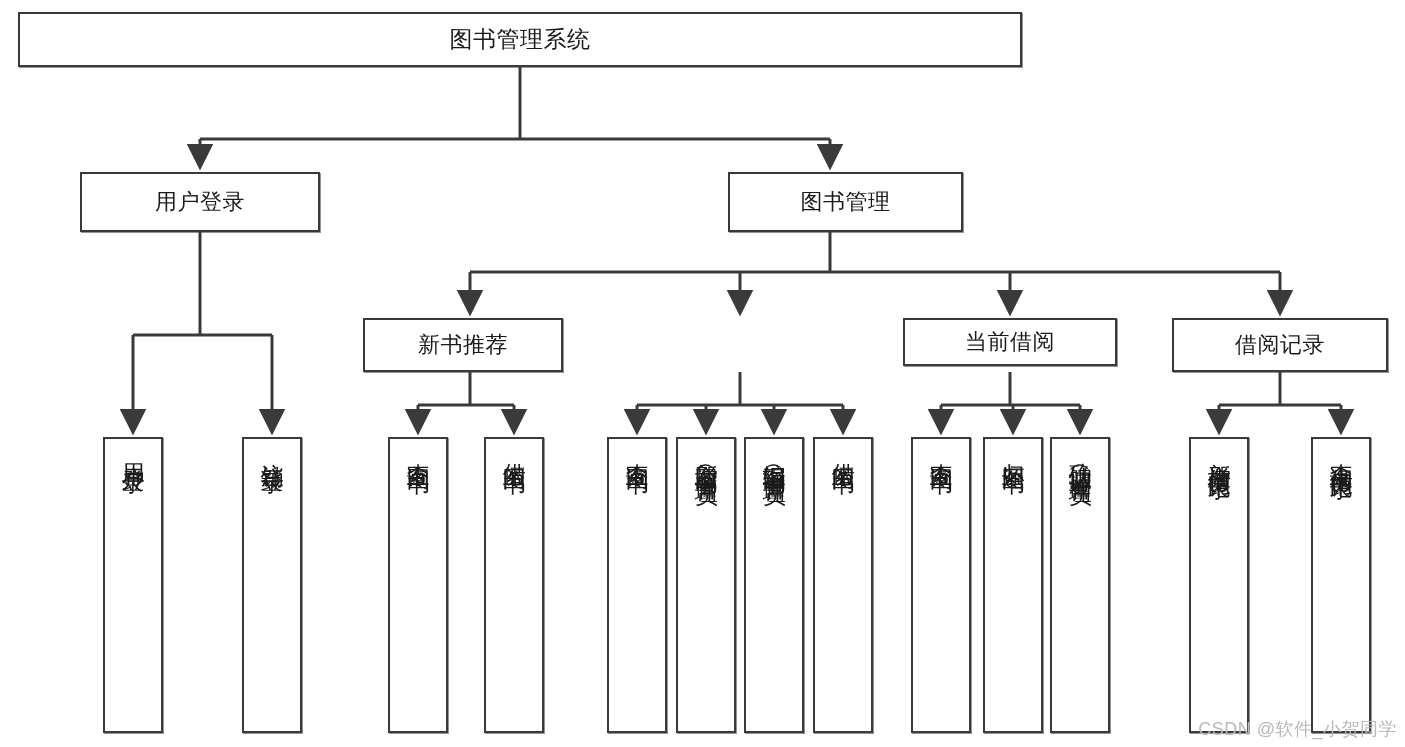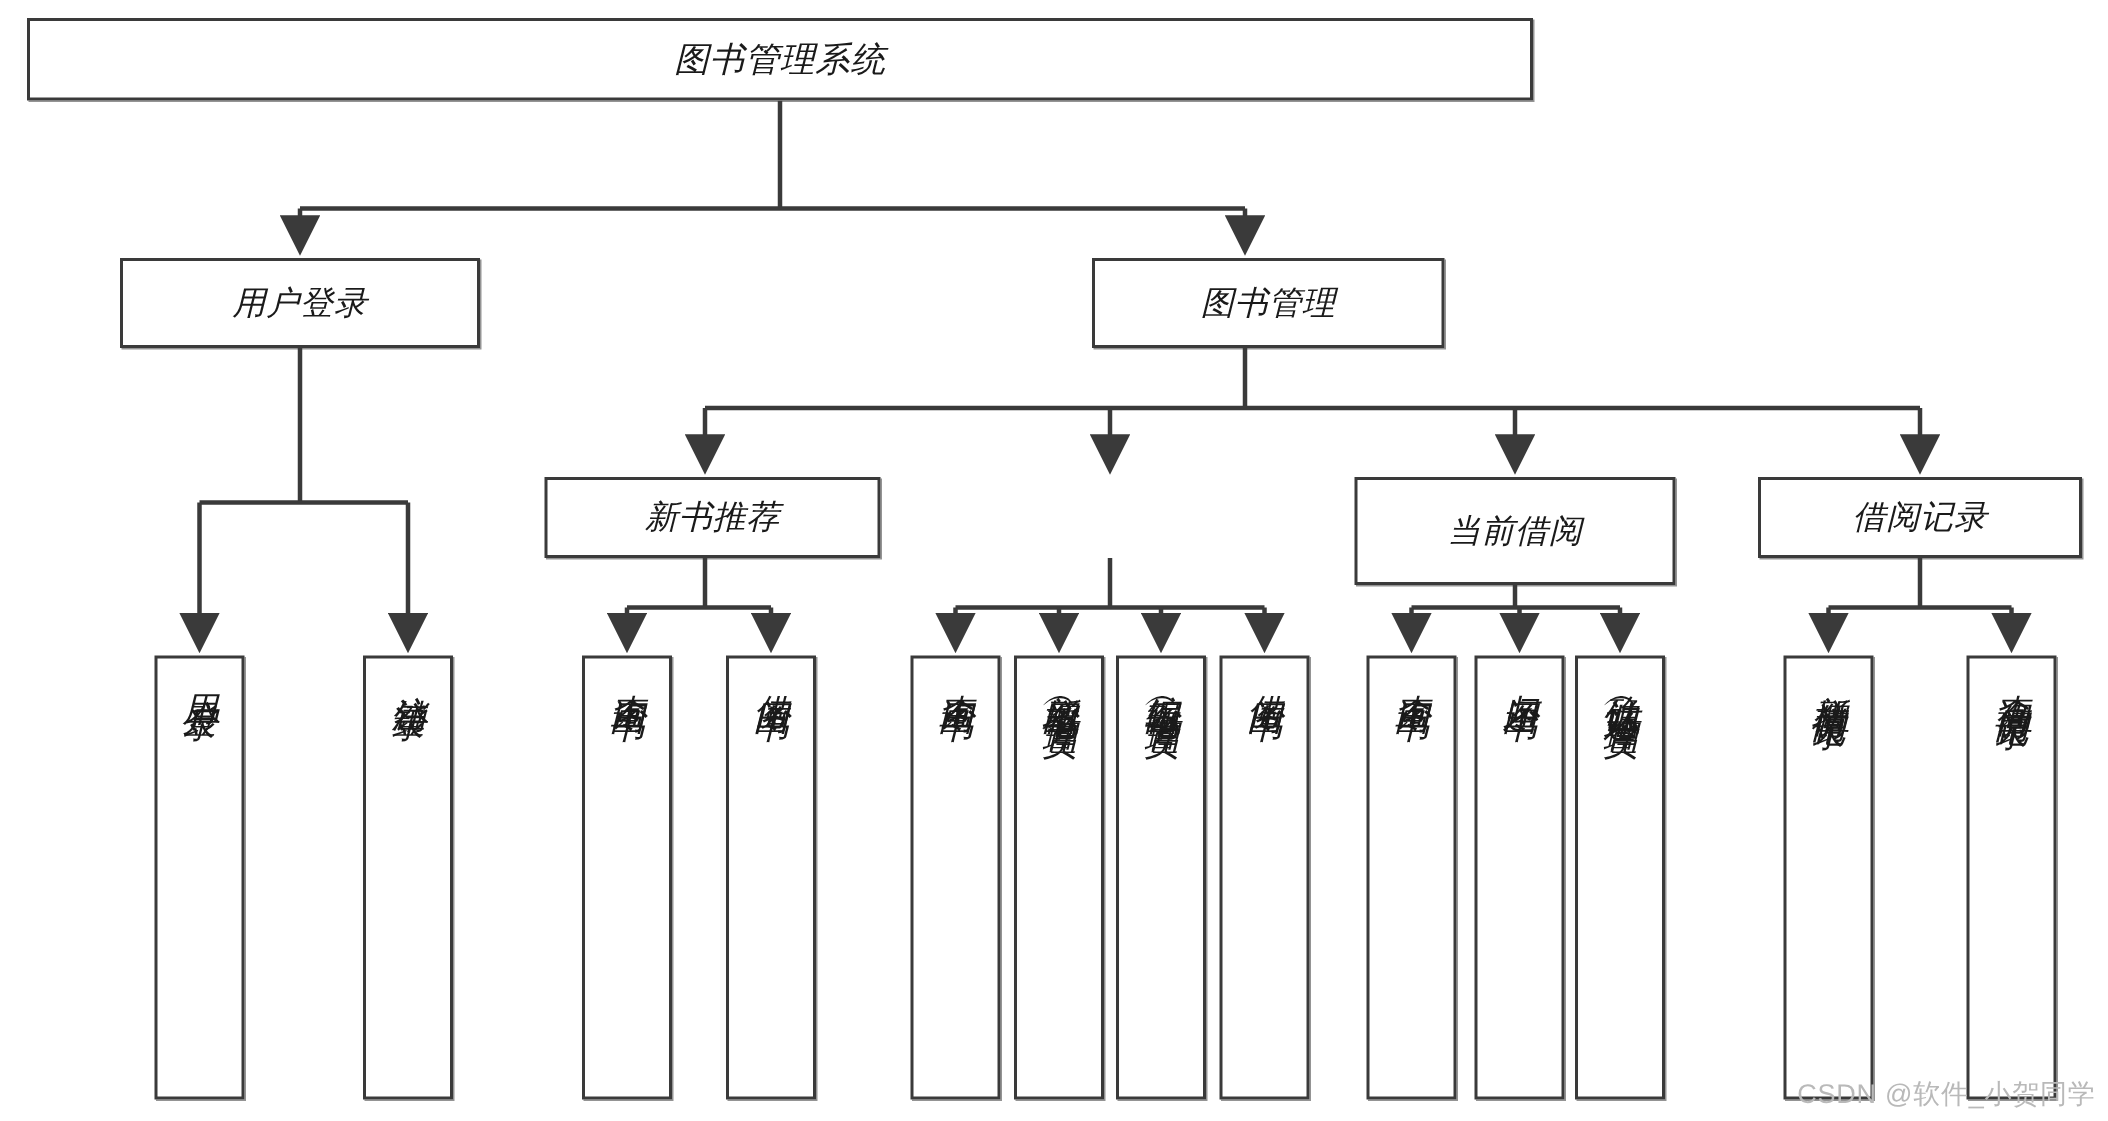--- a/index.html
+++ b/index.html
@@ -32,21 +32,20 @@
     display: flex;
     align-items: center;
     justify-content: center;
     color: #1a1a1a;
     box-shadow: 1px 1px 0 rgba(60,60,60,0.55);
   }
   .node .lbl {
     display: block;
     text-align: center;
     line-height: 1.18;
-    font-style: italic;
   }
   
   .node.horiz .lbl {
     writing-mode: horizontal-tb;
     font-size: 22px;
     letter-spacing: 0.5px;
   }
   .node.root .lbl { font-size: 23px; }
   
   .node.vert {
@@ -132,24 +131,24 @@
     <span class="lbl">图书管理系统</span>
   </div>
 
   <div class="node horiz" style="left:80px;top:172px;width:240px;height:60px;">
     <span class="lbl">用户登录</span>
   </div>
   <div class="node horiz" style="left:728px;top:172px;width:235px;height:60px;">
     <span class="lbl">图书管理</span>
   </div>
 
-  <div class="node horiz" style="left:363px;top:318px;width:224px;height:54px;">
+  <div class="node horiz" style="left:363px;top:318px;width:200px;height:54px;">
     <span class="lbl">新书推荐</span>
   </div>
-  <div class="node horiz" style="left:903px;top:318px;width:214px;height:72px;">
+  <div class="node horiz" style="left:903px;top:318px;width:214px;height:48px;">
     <span class="lbl">当前借阅</span>
   </div>
   <div class="node horiz" style="left:1172px;top:318px;width:216px;height:54px;">
     <span class="lbl">借阅记录</span>
   </div>
 
   <div class="node vert" style="left:103px;top:437px;width:60px;height:296px;">
     <span class="lbl">用户登录</span>
   </div>
   <div class="node vert" style="left:242px;top:437px;width:60px;height:296px;">

